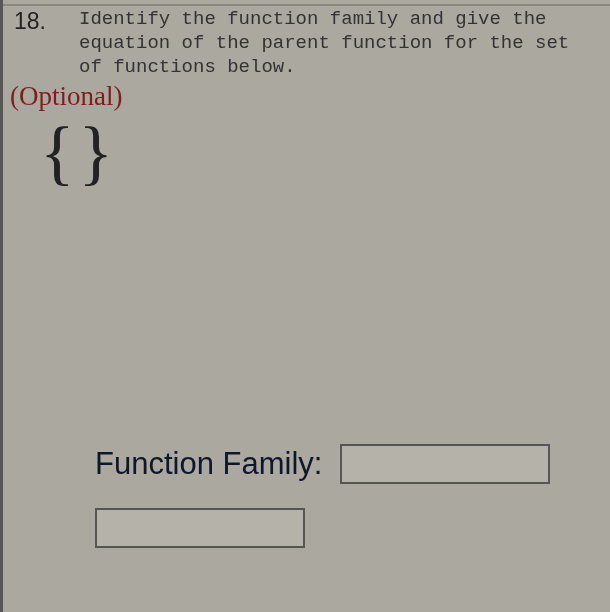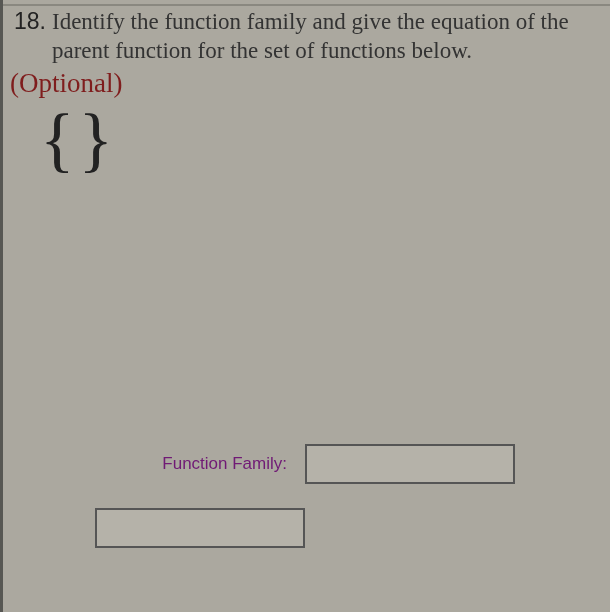--- a/index.html
+++ b/index.html
@@ -23,25 +23,26 @@
       padding-left: 4px;
     }
     .qnum {
       font-weight: normal;
       font-size: 23px;
       font-family: Arial, sans-serif;
       color: #222;
       flex-shrink: 0;
     }
     .qtext {
-      font-size: 23px;
-      font-family: Liberation Serif, serif;
+      font-size: 19px;
+      font-family: Liberation Mono, monospace;
       color: #333;
       line-height: 1.25;
       padding-right: 10px;
+      margin-left: 27px;
     }
     .optional {
       font-family: 'Times New Roman', serif;
       font-size: 27px;
       color: #7f1d1d;
       margin-top: 0;
       margin-bottom: 8px;
       padding-left: 0;
     }
     .equation-row {
@@ -93,22 +94,22 @@
     }
     .answer-row {
       display: flex;
       align-items: center;
       justify-content: flex-start;
       gap: 18px;
       margin-bottom: 24px;
     }
     .answer-label {
       font-family: Arial, sans-serif;
-      font-size: 17px;
-      color: #701a75;
+      font-size: 31px;
+      color: #0f172a;
       min-width: 192px;
       text-align: right;
     }
     .answer-input {
       width: 210px;
       height: 40px;
       background: #b5b2a9;
       border: 2px solid #555;
       font-size: 18px;
       padding: 4px 6px;

